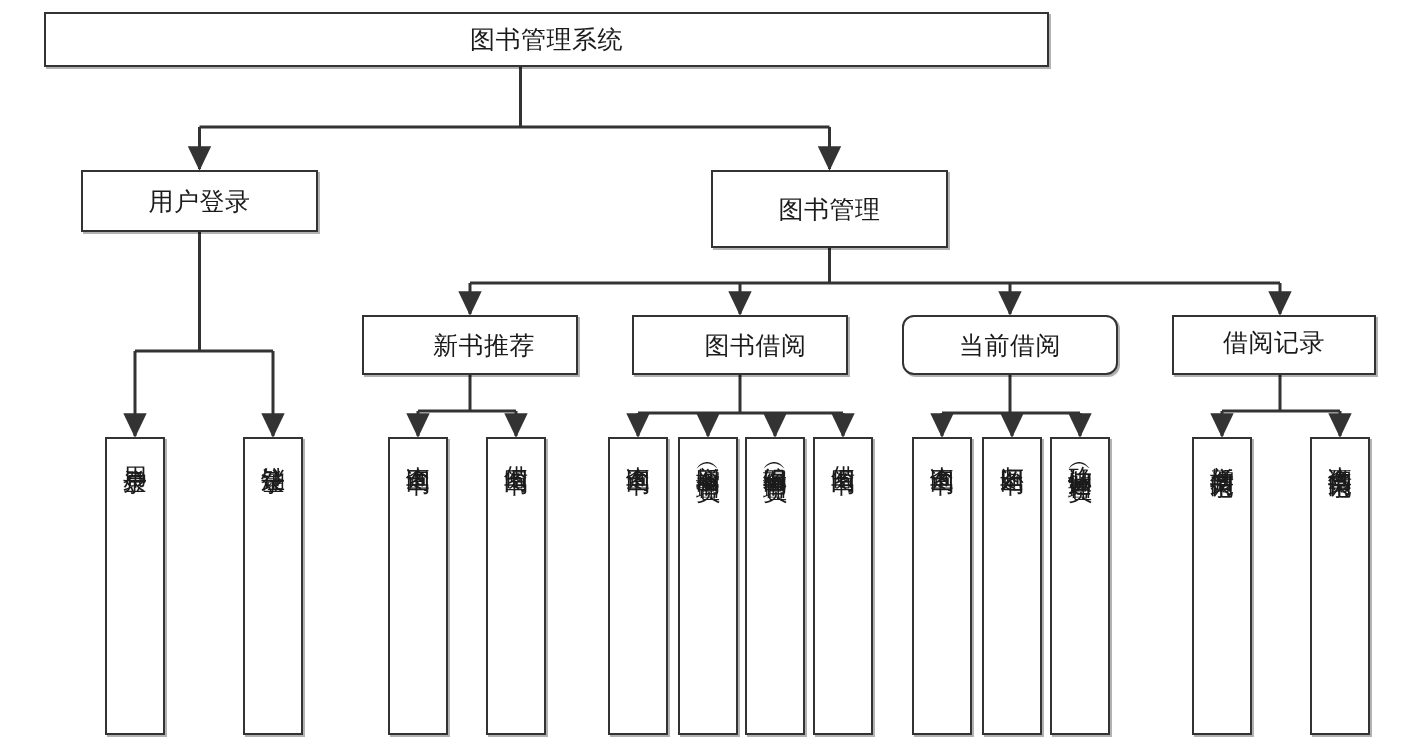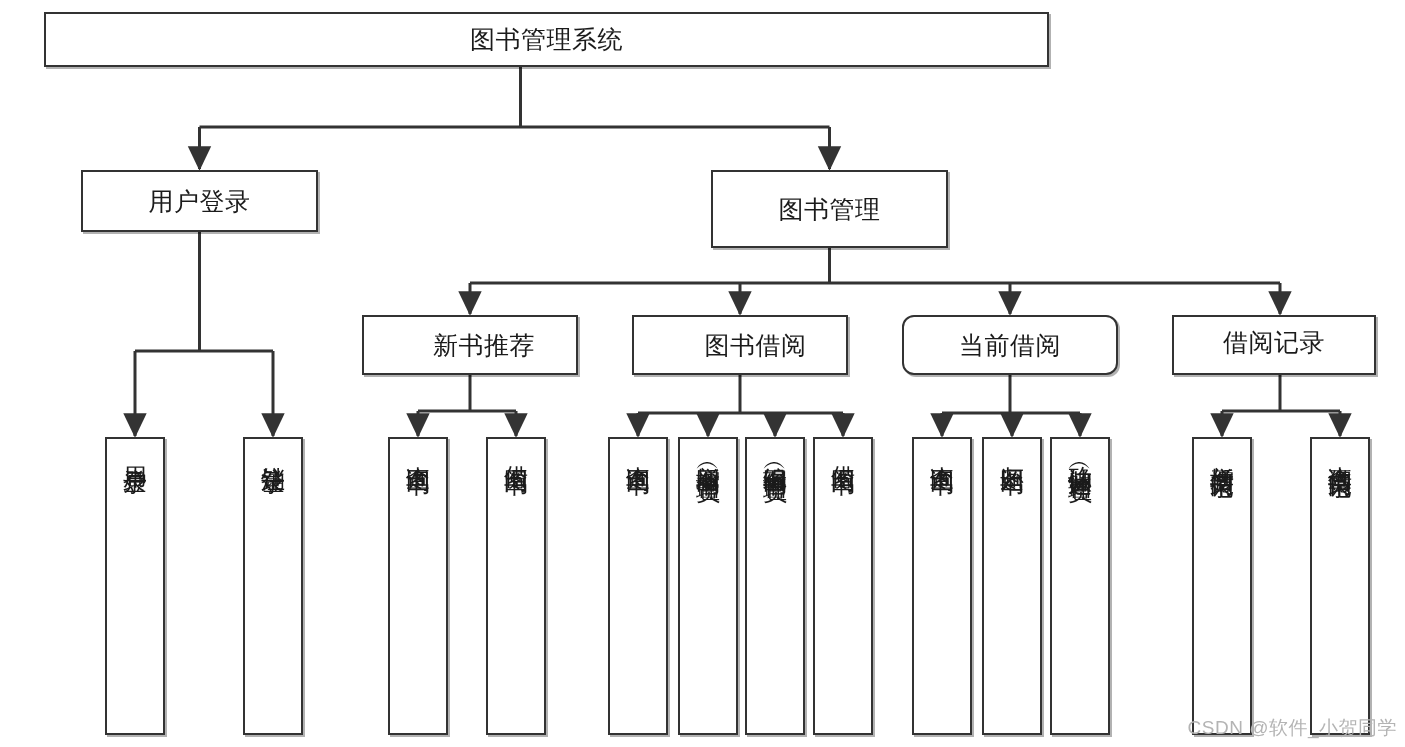--- a/index.html
+++ b/index.html
@@ -179,14 +179,13 @@
   <div class="node vertical" style="left: 1050px; top: 437px; width: 60px; height: 298px;">
     <span class="node-label">确认归还（管理员）</span>
   </div>
   <div class="node vertical" style="left: 1192px; top: 437px; width: 60px; height: 298px;">
     <span class="node-label">新增借阅记录</span>
   </div>
   <div class="node vertical" style="left: 1310px; top: 437px; width: 60px; height: 298px;">
     <span class="node-label">查询借阅记录</span>
   </div>
 
-  <div id="watermark">CSDN @软件_小贺同学</div>
 </div>
 
 </body></html>

